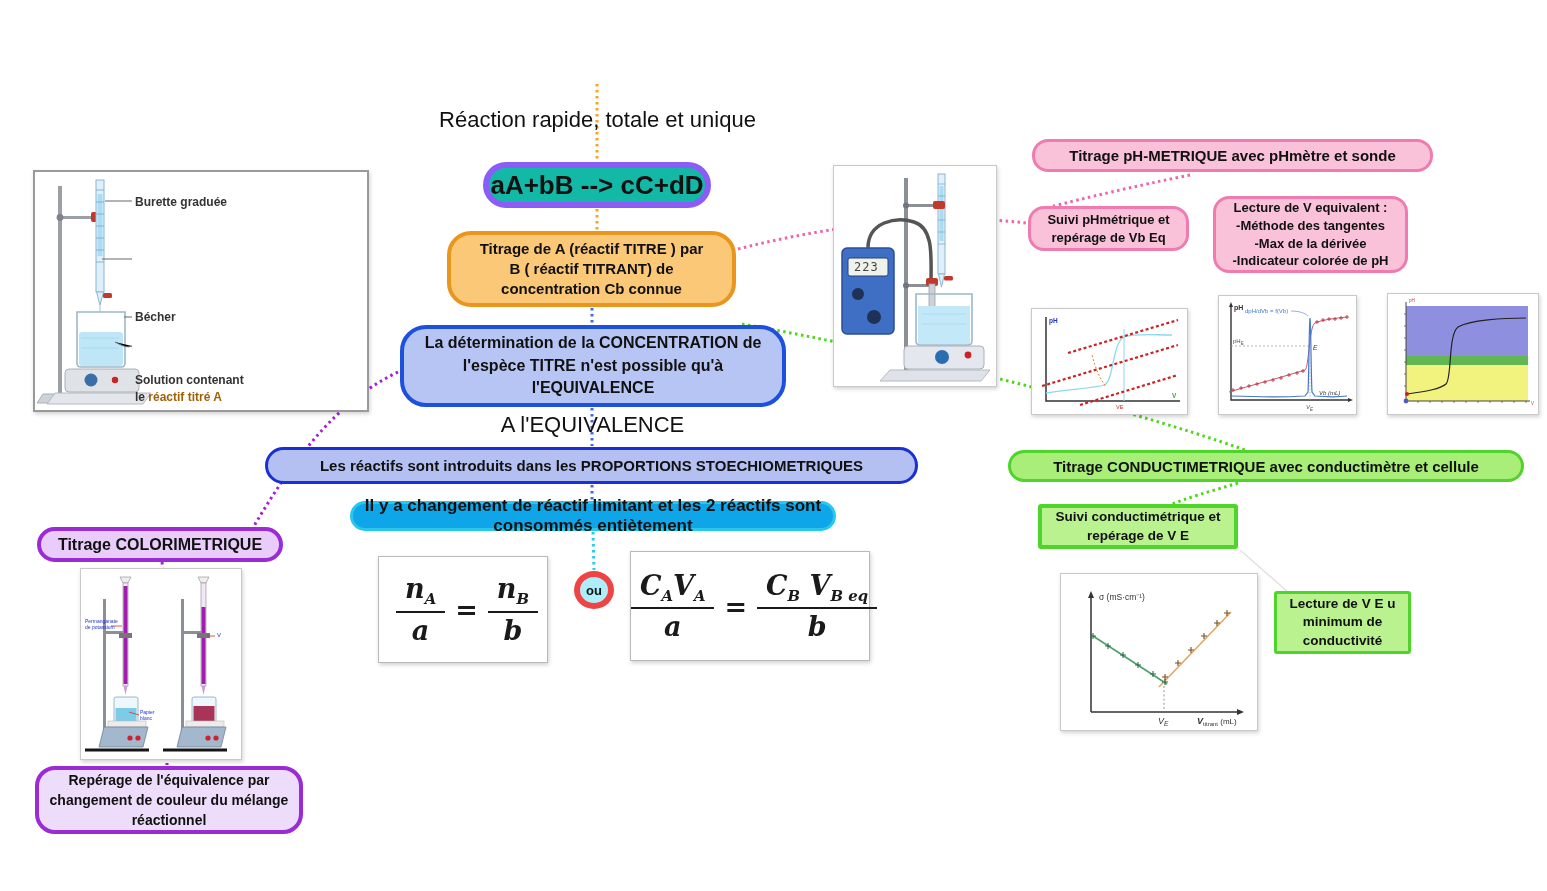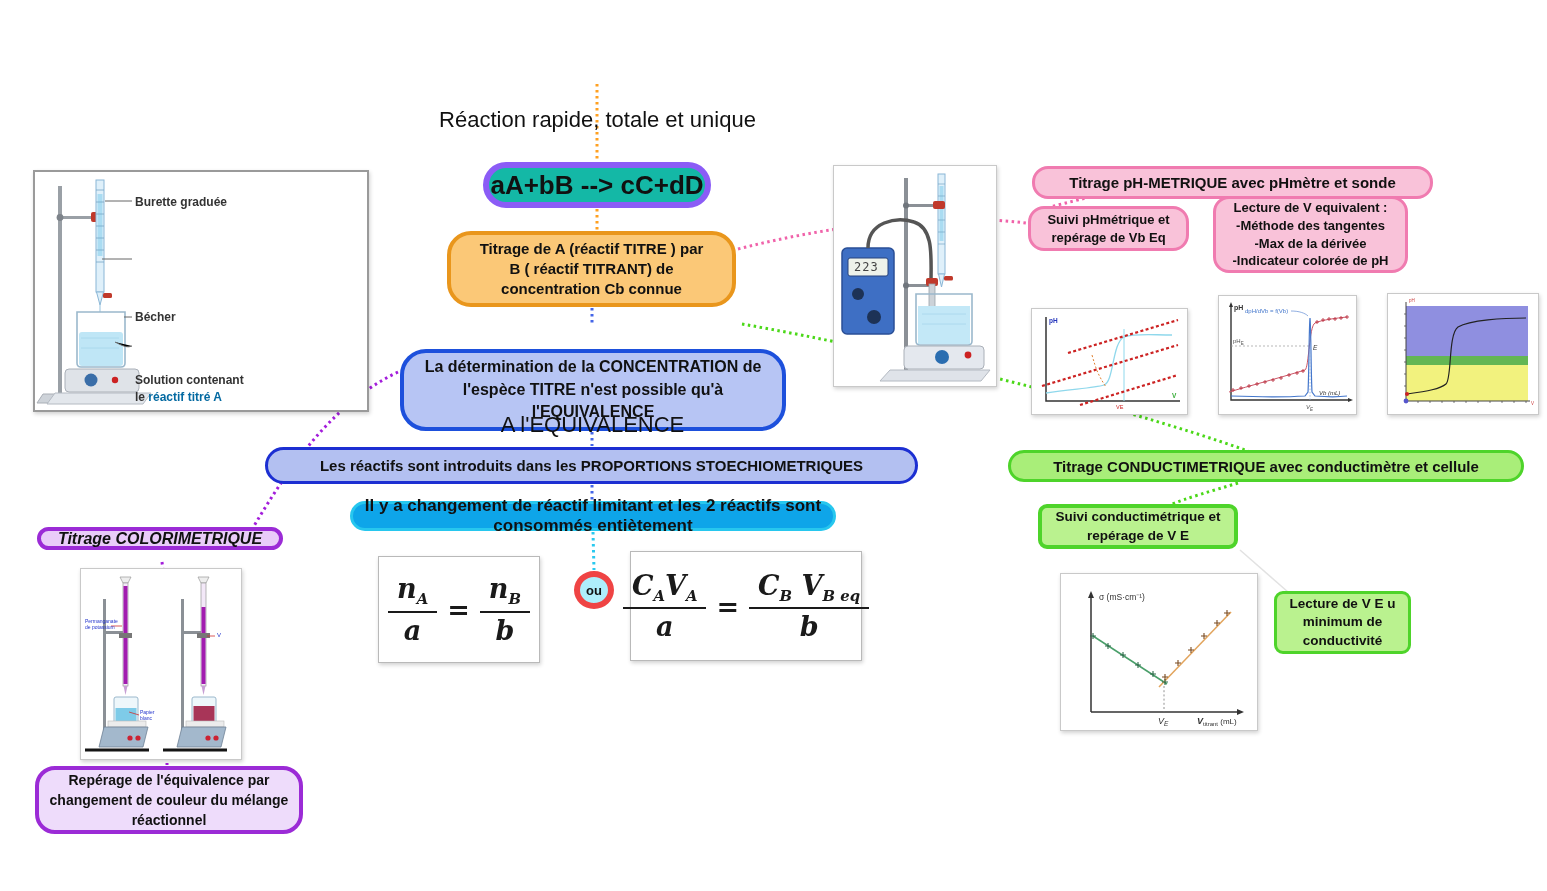--- a/index.html
+++ b/index.html
@@ -6,41 +6,41 @@
   body{width:1547px;height:891px;position:relative;font-family:"Liberation Sans",sans-serif;color:#111;}
   .canvas{position:absolute;inset:0;width:1547px;height:891px;overflow:hidden;}
   svg.connectors{position:absolute;left:0;top:0;z-index:0;}
   .fig{position:absolute;background:#fff;border:1px solid #c9c9c9;box-shadow:1px 2px 4px rgba(0,0,0,.18);z-index:1;margin:0;}
   .node{position:absolute;display:flex;flex-direction:column;align-items:center;justify-content:center;
         text-align:center;font-weight:bold;box-sizing:border-box;z-index:2;background:#fff;}
   .plain{position:absolute;text-align:center;z-index:2;font-weight:normal;}
   .blue-pill{background:#c9d2f8;border:4px solid #1b49da;border-radius:26px;font-size:25px;}
   .red-pill{background:#14b8a6;border:6px solid #8b5cf6;border-radius:24px;font-size:26px;}
   .orange-box{background:#fbc877;border:4px solid #e9961c;border-radius:24px;font-size:15px;line-height:1.35;}
-  .mid-blue{background:#b7c5f4;border:4px solid #1d50dc;border-radius:26px;font-size:16px;line-height:1.4;margin-top:24px;}
+  .mid-blue{background:#b7c5f4;border:4px solid #1d50dc;border-radius:26px;font-size:16px;line-height:1.4;}
   .navy-pill{background:#b3c0f1;border:3px solid #1c2fd2;border-radius:19px;font-size:15px;}
   .cyan-pill{background:#0ea5e9;border:3px solid #27c7ee;border-radius:15px;font-size:17px;}
   .purple-box{background:#e9ccf9;border:4px solid #9b2bd6;border-radius:18px;font-size:16px;}
   .purple-big{background:#eedcfb;border:4px solid #9b2bd6;border-radius:20px;font-size:14px;line-height:1.45;}
-  .pink-box{background:#f9c2d9;border:3px solid #f07bb0;border-radius:16px;font-size:15px;margin-top:27px;}
+  .pink-box{background:#f9c2d9;border:3px solid #f07bb0;border-radius:16px;font-size:15px;}
   .pink-small{background:#f9c2d9;border:3px solid #f07bb0;border-radius:16px;font-size:13px;line-height:1.35;}
   .green-box{background:#a9ee79;border:3px solid #4ed42a;border-radius:16px;font-size:15px;}
-  .green-small{background:#baf28f;border:4px solid #4ed42a;border-radius:9px;font-size:13.5px;line-height:1.35;}
+  .green-small{background:#baf28f;border:4px solid #4ed42a;border-radius:3px;font-size:13.5px;line-height:1.35;}
   .ou-circle{background:#aeeefb;border:6px solid #ef4444;border-radius:50%;font-size:13px;}
   .formula{position:absolute;background:#fff;border:1px solid #b9b9b9;box-shadow:1px 2px 4px rgba(0,0,0,.18);
            display:flex;align-items:center;justify-content:center;z-index:2;
-           font-family:"DejaVu Serif",serif;font-style:italic;font-weight:bold;color:#1a1a1a;font-size:27px;}
+           font-family:"DejaVu Serif",serif;font-style:italic;font-weight:bold;color:#1a1a1a;font-size:27px;padding-left:8px;}
   .frac{display:inline-flex;flex-direction:column;align-items:center;}
   .frac .num{border-bottom:2.5px solid #1a1a1a;padding:0 9px 2px;white-space:nowrap;}
   .frac .den{padding-top:2px;}
   .formula sub{font-size:.55em;font-style:italic;}
   .eqsign{margin:0 10px;}
   .mlabel{position:absolute;left:100px;font-size:12px;font-weight:600;color:#333;line-height:1.4;text-align:left;}
   .hl-blue{color:#2aa3dc;}
-  .hl-red{color:#0369a1;}
+  .hl-red{color:#a16207;}
   .tinylbl{position:absolute;color:#2233cc;font-size:5px;line-height:1.15;text-align:left;font-weight:normal;}
 </style>
 </head>
 <body>
 
 <div class="canvas">
 
   <svg class="connectors" width="1547" height="891" viewBox="0 0 1547 891">
     <g fill="none" stroke-width="3" stroke-dasharray="2.5 3.5">
       <path d="M597,84 L597,161" stroke="#ffa020"></path>
@@ -145,21 +145,21 @@
       </g>
     </svg>
     <div class="mlabel" style="top:22px;"><span>Burette graduée</span></div>
     <div class="mlabel" style="top:137px;"><span>Bécher</span></div>
     <div class="mlabel" style="top:160px;margin-top:40px;">
       <span>Solution contenant</span><br>
       <span>le </span><span class="hl-red">réactif titré A</span>
     </div>
   </figure>
 
-  <div class="node purple-box" style="left:37px;top:527px;width:246px;height:23px;font-style:italic;">Titrage COLORIMETRIQUE</div>
+  <div class="node purple-box" style="left:37px;top:527px;width:246px;height:35px;">Titrage COLORIMETRIQUE</div>
 
   <figure class="fig" style="left:80px;top:568px;width:160px;height:190px;">
     <svg width="160" height="190" viewBox="0 0 160 190">
       <g>
         <rect x="22" y="30" width="3" height="132" fill="#8b9096"></rect>
         <rect x="22" y="62" width="25" height="3" fill="#8b9096"></rect>
         <polygon points="39,8 50,8 47,14 42,14" fill="#eee" stroke="#999" stroke-width="0.7"></polygon>
         <rect x="42" y="14" width="5" height="103" fill="#f3e8f8" stroke="#999" stroke-width="0.7"></rect>
         <rect x="42.5" y="17" width="4" height="98" fill="#a21caf"></rect>
         <rect x="38" y="64" width="13" height="5" fill="#777"></rect>

